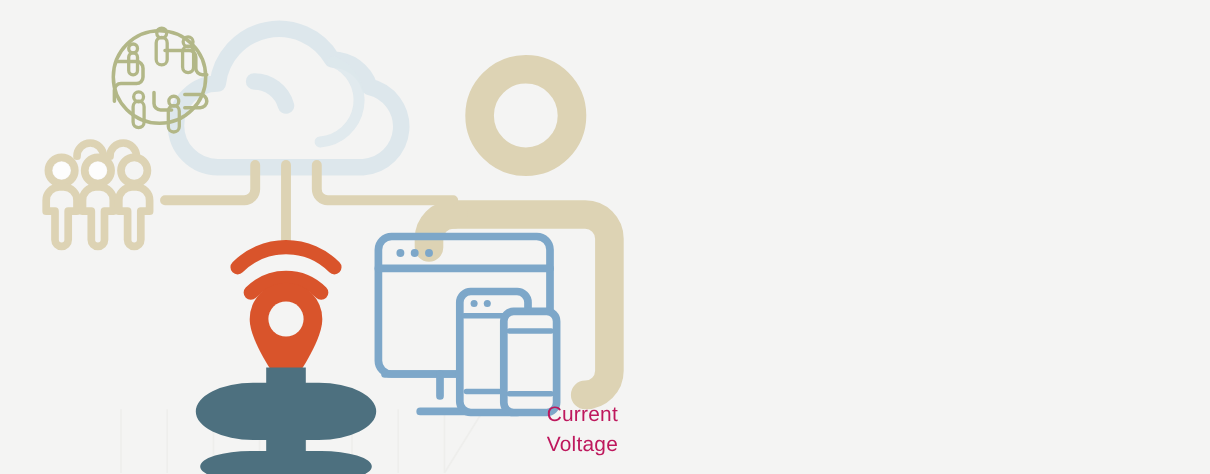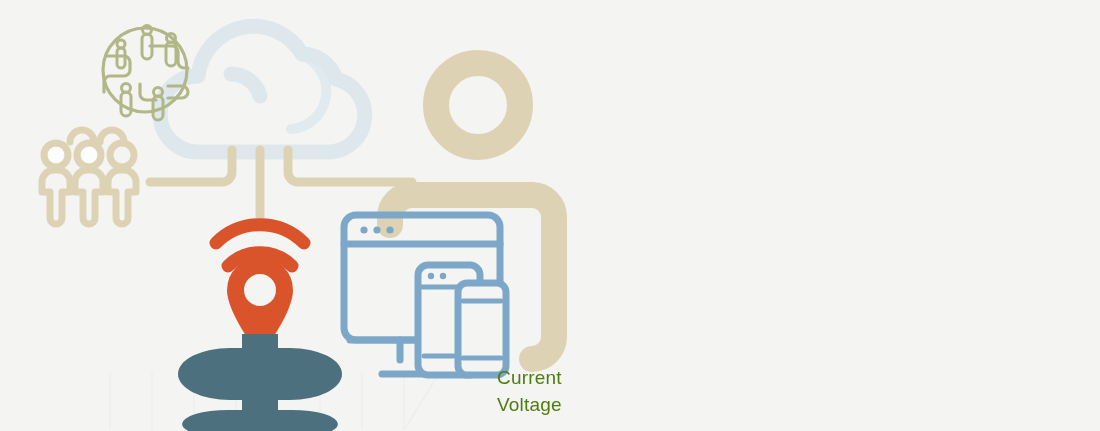--- a/index.html
+++ b/index.html
@@ -42,21 +42,21 @@
     flex: 1 1 auto;
     padding: 128px 0 0 615px;
     box-sizing: border-box;
   }
 
   
   .watermark {
     position: absolute;
     font-size: 19px;
     line-height: 22px;
-    color: #4d7c0f;
+    color: #be185d;
     font-weight: 400;
     letter-spacing: 0.2px;
   }
   .wm-current { left: 497px; top: 367px; }
   .wm-voltage { left: 497px; top: 394px; }
 </style>
 </head>
 <body>
 
 <div class="banner">

